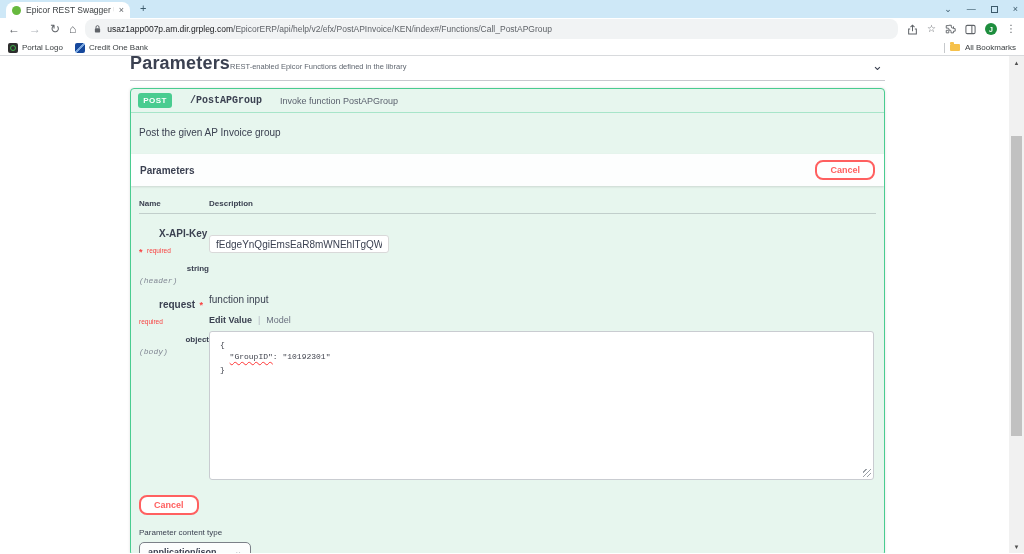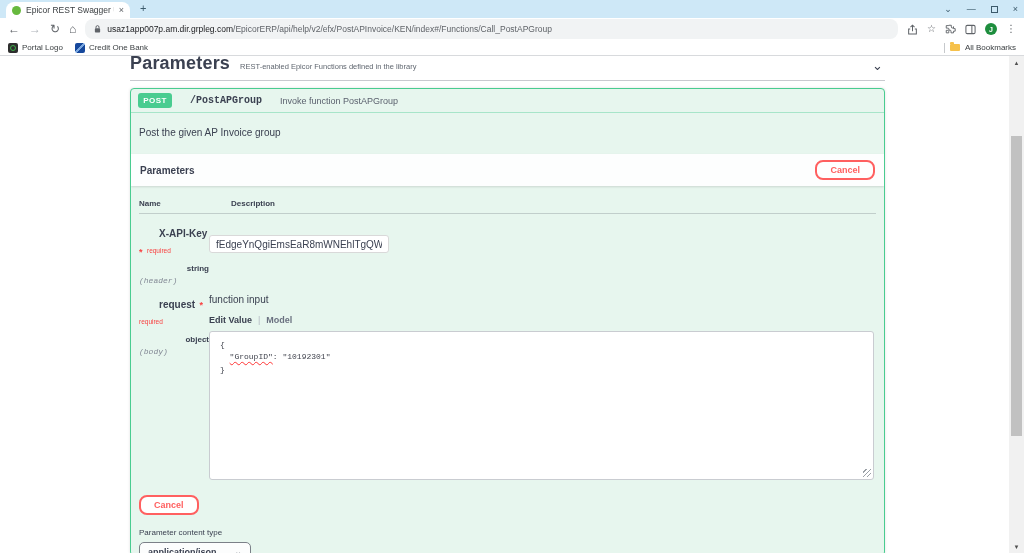--- a/index.html
+++ b/index.html
@@ -47,60 +47,60 @@
   .folder::before { content:""; position:absolute; top:-2px; left:0; width:4px; height:2px;
     background:#f6c14b; border-radius:1px 1px 0 0; }
 
   
   .content { position:relative; height:497px; background:#fff; overflow:hidden; }
   .swagger { margin-left:130px; width:755px; color:#3b4151; }
 
   .fn-header { display:flex; align-items:flex-end; margin-top:-5px; padding:2px 2px 6px 0;
     border-bottom:1px solid rgba(59,65,81,.28); }
   .fn-title { font-size:18px; font-weight:bold; letter-spacing:.2px; }
-  .fn-sub { font-size:7.5px; color:#606770; margin-left:10px; margin-bottom:3px; }
+  .fn-sub { font-size:7.5px; color:#606770; margin-bottom:3px; }
   .fn-chev { margin-left:auto; font-size:13px; color:#3b4151; margin-bottom:1px; }
 
   .opblock { margin-top:7px; border:1px solid #49cc90; border-radius:4px;
     background:#e7f6ee; height:468px; overflow:hidden; box-shadow:0 0 3px rgba(0,0,0,.12); }
   .op-head { display:flex; align-items:center; gap:18px; padding:4px 7px;
     border-bottom:1px solid rgba(73,204,144,.4); }
   .badge { background:#49cc90; color:#fff; font-weight:bold; font-size:8px;
     width:34px; text-align:center; padding:3px 0; border-radius:3px; letter-spacing:.4px; }
   .op-path { font-family:"Liberation Mono", monospace; font-weight:bold; font-size:10px; }
   .op-sum { font-size:9px; color:#5b616e; }
   .op-desc { padding:14px 8px 16px; font-size:10px; }
 
   .sec-head { background:rgba(255,255,255,.9); box-shadow:0 1px 2px rgba(0,0,0,.12);
     padding:6px 9px; display:flex; align-items:center; justify-content:space-between; }
   .sec-title { font-size:10px; font-weight:bold; }
   .btn-cancel { background:#fff; border:2px solid #ff6060; border-radius:8px; color:#ff6060;
     font-weight:bold; font-size:9px; padding:3px 13px; font-family:"Liberation Sans",sans-serif; }
 
   .ptable { padding:13px 8px 0; }
   .phead { display:flex; border-bottom:1px solid rgba(59,65,81,.22); padding-bottom:5px; }
-  .col-n { width:92px; font-size:8px; font-weight:bold; }
+  .col-n { width:70px; font-size:8px; font-weight:bold; }
   .col-d { flex:1; font-size:8px; font-weight:bold; }
   .prow { display:flex; padding-top:9px; }
   .pname { width:70px; }
   .pname .nm { font-size:10px; font-weight:bold;margin-left:20px; }
   .star { color:#f93e3e; font-weight:bold; font-size:9px; }
   .req { color:#f93e3e; font-size:6.5px; position:relative; top:-2px; }
   .ptype { font-size:8px; font-weight:bold; margin-top:5px;text-align:right; }
   .ploc { font-size:8px; font-style:italic; color:#848a96; margin-top:3px;
     font-family:"Liberation Mono", monospace; }
   .pdesc { flex:1; }
   .dtext { font-size:10px; }
   .keyinput { margin-top:12px; width:180px; height:18px; border:1px solid #d9d9d9;
     border-radius:3px; font-size:10px; padding:0 6px; color:#3b4151; background:#fff;
     font-family:"Liberation Sans",sans-serif; }
   .tabs { margin-top:10px; font-size:9px; display:flex; align-items:center; gap:6px; }
   .tab-edit { font-weight:bold; }
   .tab-sep { color:#b3b8c0; }
-  .tab-model { color:#6a7180;font-weight:bold; }
+  .tab-model { color:#6a7180; }
   .editor { position:relative; margin-top:6px; width:665px; height:149px; background:#fff;
     border:1px solid #c9ccd1; border-radius:3px; padding:7px 10px;
     font-family:"Liberation Mono", monospace; font-size:8px; line-height:1.55; color:#41444e; }
   .cl { white-space:pre; }
   .wavy { text-decoration:underline wavy #f33; text-decoration-thickness:1px;
     text-underline-offset:2px; }
   .grip { position:absolute; right:2px; bottom:2px; width:8px; height:8px;
     background:repeating-linear-gradient(135deg, transparent 0 2px, #9aa0a6 2px 3px); }
   .exec { margin-top:14px; }
   .ct-label { margin-top:13px; font-size:8px; }

